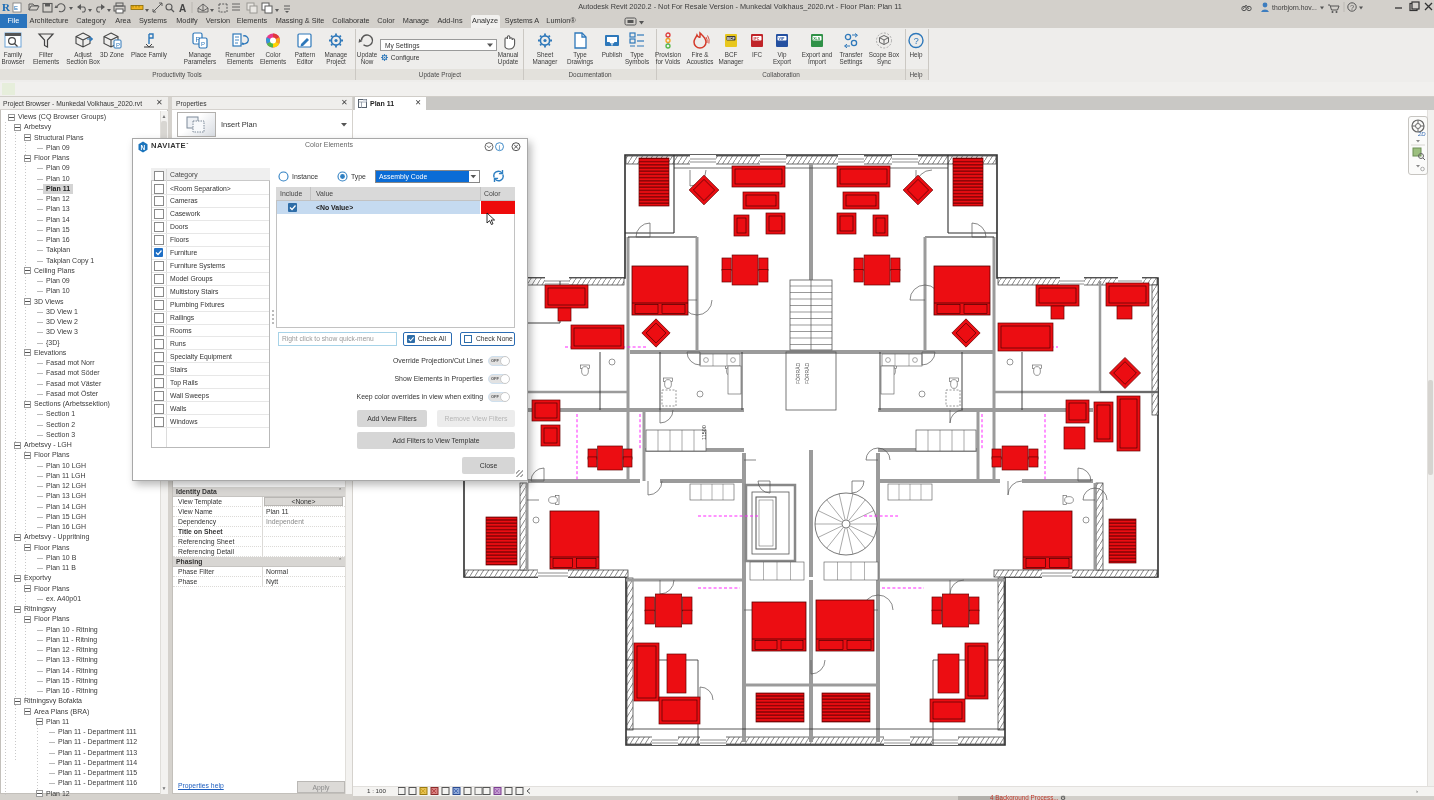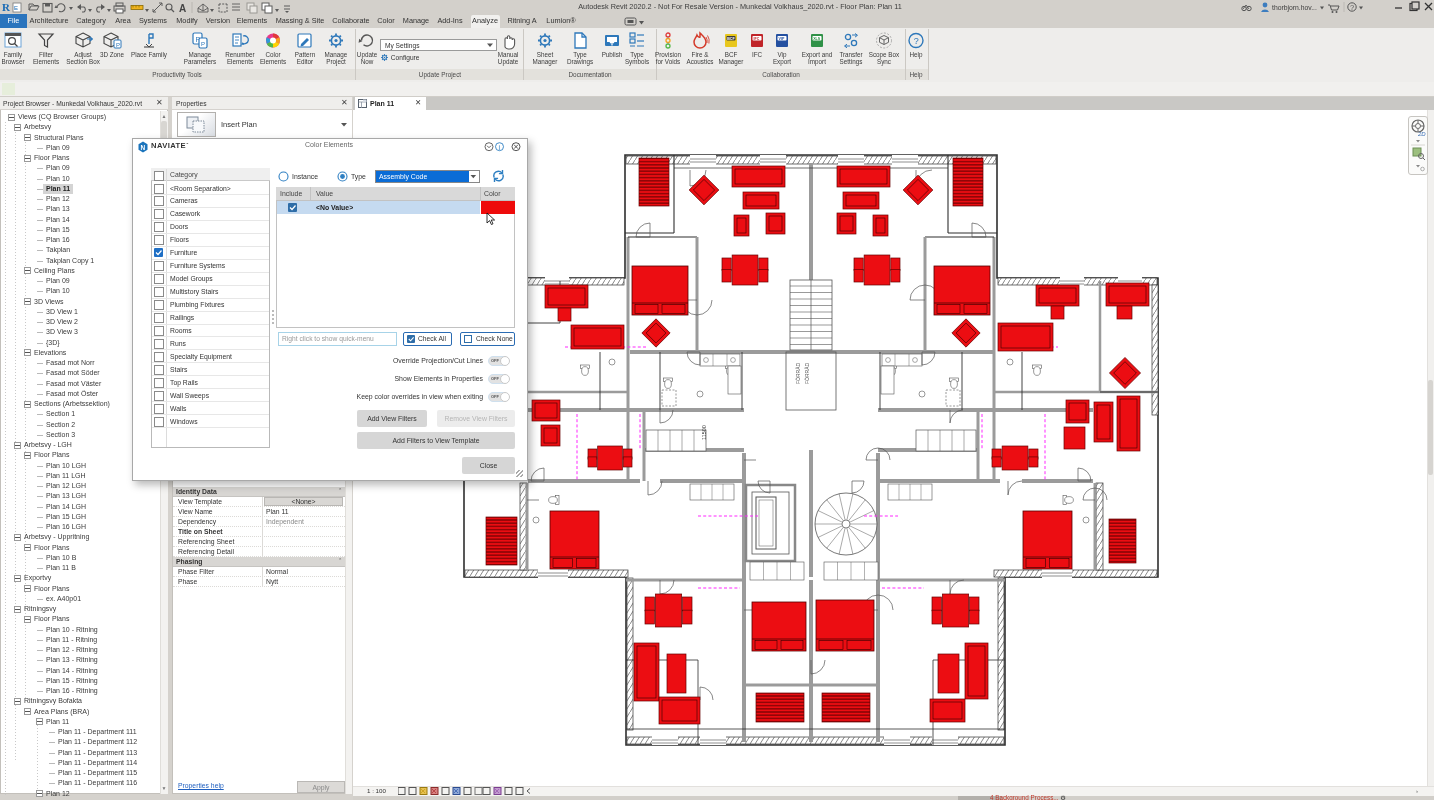--- a/index.html
+++ b/index.html
@@ -82,21 +82,21 @@
 <div class="tab" style="left:153px;top:14px;width:80px;margin-left:-40px">Systems</div>
 <div class="tab" style="left:187px;top:14px;width:80px;margin-left:-40px">Modify</div>
 <div class="tab" style="left:218px;top:14px;width:80px;margin-left:-40px">Version</div>
 <div class="tab" style="left:252px;top:14px;width:80px;margin-left:-40px">Elements</div>
 <div class="tab" style="left:300px;top:14px;width:80px;margin-left:-40px">Massing &amp; Site</div>
 <div class="tab" style="left:351px;top:14px;width:80px;margin-left:-40px">Collaborate</div>
 <div class="tab" style="left:386px;top:14px;width:80px;margin-left:-40px">Color</div>
 <div class="tab" style="left:416px;top:14px;width:80px;margin-left:-40px">Manage</div>
 <div class="tab" style="left:450px;top:14px;width:80px;margin-left:-40px">Add-Ins</div>
 <div class="tab" style="left:485px;top:14px;width:80px;margin-left:-40px">Analyze</div>
-<div class="tab" style="left:522px;top:14px;width:80px;margin-left:-40px">Ritning A</div>
+<div class="tab" style="left:522px;top:14px;width:80px;margin-left:-40px">Systems A</div>
 <div class="tab" style="left:561px;top:14px;width:80px;margin-left:-40px">Lumion®</div>
 <div class="tab" style="left:598px;top:24px;width:80px;margin-left:-40px">Modify</div>
 <svg class="a" style="left:624px;top:17px" width="22" height="10">
     <rect x="1" y="1" width="11" height="7" rx="1.5" fill="none" stroke="#555" stroke-width="1"></rect>
     <rect x="3.5" y="3" width="6" height="3" fill="#555"></rect>
     <path d="M15 4 l2.5 3.5 2.5-3.5 z" fill="#555"></path>
   </svg>
 <div class="a" style="left:0;top:28px;width:1434px;height:54px;background:#eeedeb;border-bottom:1px solid #c9c6c1"></div>
 <div class="a" style="left:0;top:69px;width:929px;height:11px;background:#e3e1dc;font-size:6.4px;color:#4a4a4a"></div>
 <div class="a" style="left:177px;top:69px;width:120px;margin-left:-60px;height:11px;line-height:11px;text-align:center;font-size:6.4px;color:#4a4a4a">Productivity Tools</div>

